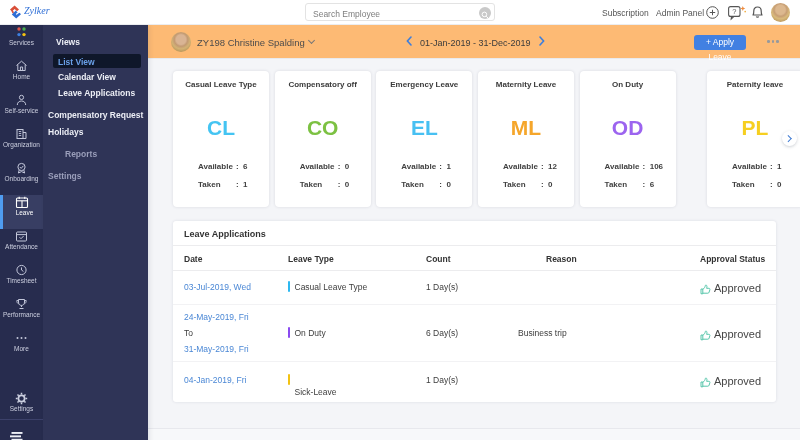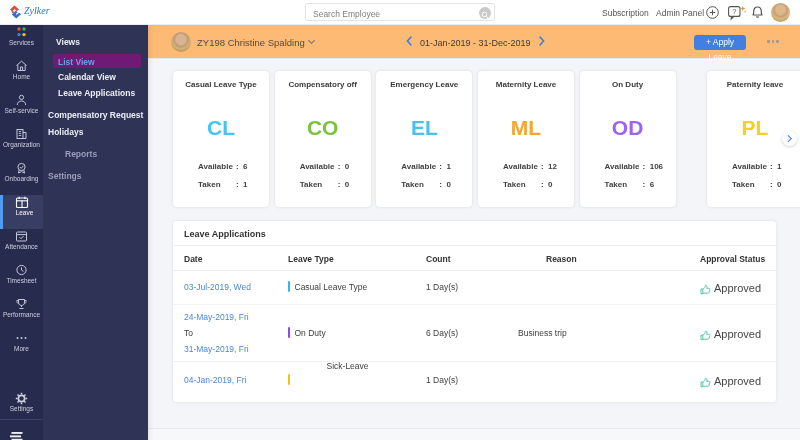--- a/index.html
+++ b/index.html
@@ -20,21 +20,21 @@
   .railitem .lbl { position:absolute; top:14px; left:0; width:43px; font-size:6.5px; color:#cdd0e0; white-space:nowrap; }
   .railitem svg { position:absolute; top:1px; left:15px; }
   .railitem.sel { background:#383e63; border-left:3px solid #4f9cf0; }
   .railitem.sel svg { left:12px; }
   .railitem.sel .lbl { color:#fff; }
 
   
   #panel { position:absolute; left:43px; top:25px; width:105px; height:432px; background:#2f3457; z-index:20; box-shadow:2px 0 4px rgba(50,55,80,.10);text-decoration:underline; }
   .mitem { position:absolute; font-size:8.5px; font-weight:bold; color:#eceef5; white-space:nowrap; }
   .dim { color:#9a9eba; }
-  #selrow { position:absolute; left:10px; top:29px; width:88px; height:14px; background:#701a75; border-radius:2px; }
+  #selrow { position:absolute; left:10px; top:29px; width:88px; height:14px; background:#0f172a; border-radius:2px; }
   #selrow span { position:absolute; left:5px; top:3px; font-size:8.5px; font-weight:bold; color:#6aa0e8; }
 
   
   #headstrip { position:absolute; left:148px; top:25px; width:652px; height:34px; background:#fdba74; border-bottom:1px solid #e9eaed; z-index:10; }
   #av1 { position:absolute; left:23px; top:7px; width:20px; height:20px; border-radius:50%;
          background:radial-gradient(circle at 50% 38%, #d9b494 0 30%, #c39a72 42%, #d3b274 58%, #9a773f 100%); }
   #uname { position:absolute; left:49px; top:12px; font-size:9.5px; color:#4c4c4c; }
   .chevd { position:absolute; left:161px; top:13px; width:5px; height:5px; border-right:1.3px solid #777; border-bottom:1.3px solid #777; transform:rotate(45deg); }
   #daterange { position:absolute; left:272px; top:12.5px; font-size:9px; color:#3c3c3c; }
   #applybtn { position:absolute; left:546px; top:9.5px; width:52px; height:15.5px; background:#4180e2; border-radius:3px; color:#fff; font-size:8.5px; text-align:center; line-height:15.5px; }
@@ -297,21 +297,21 @@
   <span class="cell" style="left:11px;top:107px;">To</span>
   <span class="cell datelink" style="left:11px;top:123px;">31-May-2019, Fri</span>
   <div class="bar" style="left:115px;top:106px;background:#8a4bf0;"></div>
   <span class="cell" style="left:121.5px;top:107px;">On Duty</span>
   <span class="cell" style="left:253px;top:107px;">6 Day(s)</span>
   <span class="cell" style="left:345px;top:107px;">Business trip</span>
   <div class="hl" style="top:140px;background:#f2f2f4;"></div>
 
   <span class="cell datelink" style="left:11px;top:154px;">04-Jan-2019, Fri</span>
   <div class="bar" style="left:115px;top:153px;background:#f2c213;"></div>
-  <span class="cell" style="left:121.5px;top:140px;margin-left:32px;">Sick-Leave</span>
+  <span class="cell" style="left:121.5px;top:166px;">Sick-Leave</span>
   <span class="cell" style="left:253px;top:154px;">1 Day(s)</span>
 <div class="abs" style="left: 527px; top: 59.5px;"><svg width="11" height="11" viewBox="0 0 11 11">
         <path d="M1 5 H2.8 V9.8 H1 Z M2.8 9.2 H7.8 C8.5 9.2 9 8.8 9.1 8.2 L9.9 5.6 C10.1 4.9 9.6 4.3 8.9 4.3 H6.6 C6.6 4.3 7.3 2.3 6.7 1.5 C6.2 0.9 5.4 1 5.3 1.6 C5.1 2.7 4.4 4.6 2.8 5.2" fill="none" stroke="#45bfa1" stroke-width="0.9"></path>
       </svg></div>
     <span class="appr" style="left: 541px; top: 60.5px;">Approved</span>
     <div class="abs" style="left: 527px; top: 105.5px;"><svg width="11" height="11" viewBox="0 0 11 11">
         <path d="M1 5 H2.8 V9.8 H1 Z M2.8 9.2 H7.8 C8.5 9.2 9 8.8 9.1 8.2 L9.9 5.6 C10.1 4.9 9.6 4.3 8.9 4.3 H6.6 C6.6 4.3 7.3 2.3 6.7 1.5 C6.2 0.9 5.4 1 5.3 1.6 C5.1 2.7 4.4 4.6 2.8 5.2" fill="none" stroke="#45bfa1" stroke-width="0.9"></path>
       </svg></div>
     <span class="appr" style="left: 541px; top: 106.5px;">Approved</span>
     <div class="abs" style="left: 527px; top: 152.5px;"><svg width="11" height="11" viewBox="0 0 11 11">

